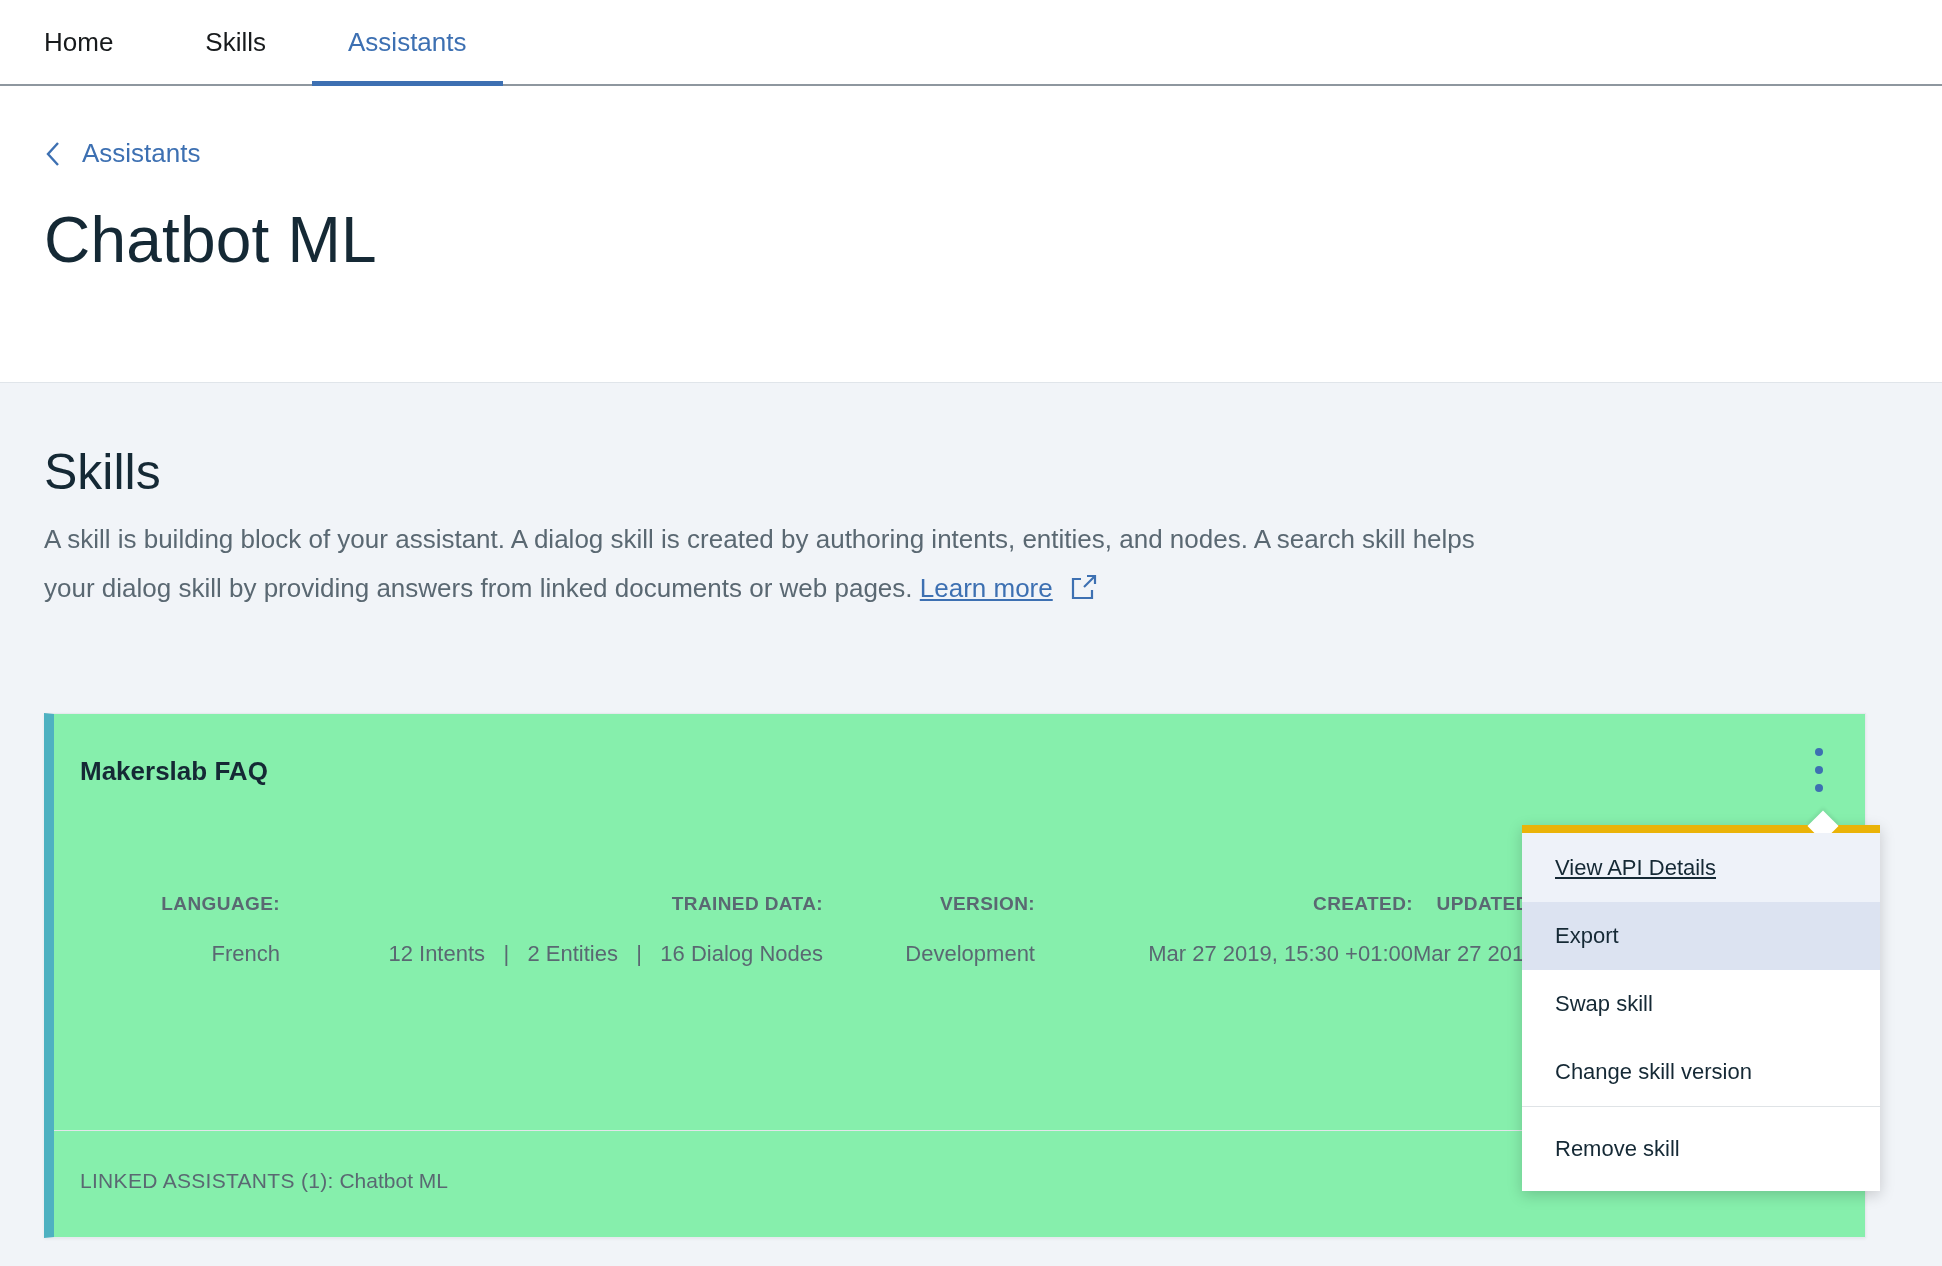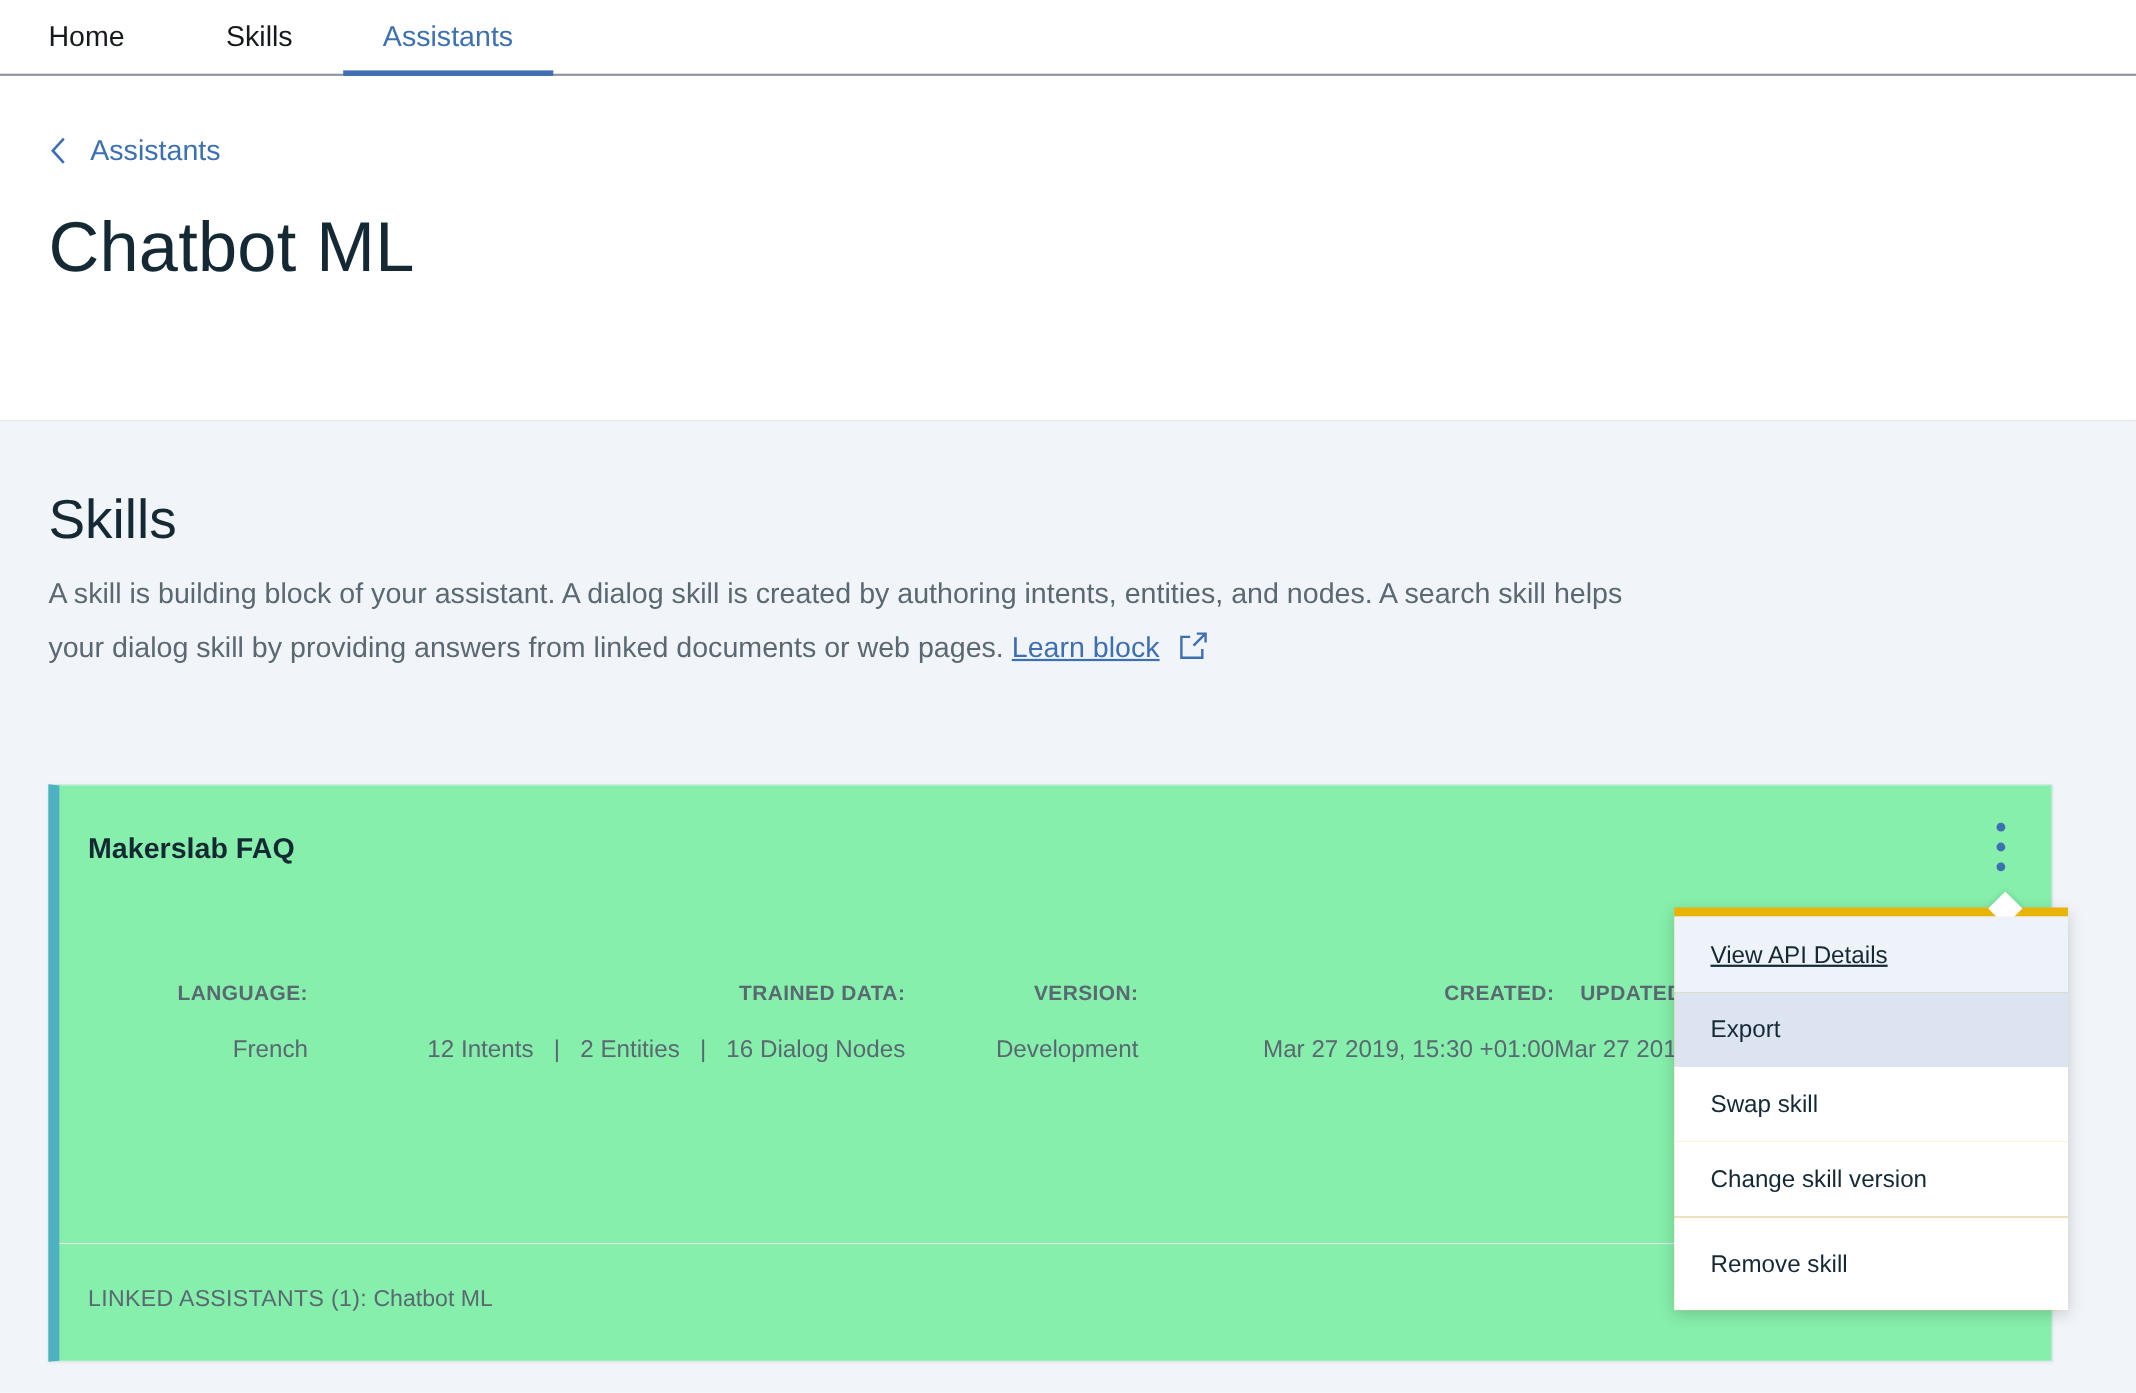--- a/index.html
+++ b/index.html
@@ -7,21 +7,21 @@
   body {
     font-family:"Liberation Sans", sans-serif;
     background:#ffffff;
     color:#152935;
     position:relative;
     overflow:hidden;
   }
 
   
   .topnav {
-    height:69px;
+    height:86px;
     border-bottom:2px solid #8e979f;
     display:flex;
     align-items:flex-start;
     background:#fff;
     position:relative;
   }
   .tab {
     display:flex; align-items:center;
     font-size:26px;
     color:#171a1c;
@@ -203,21 +203,21 @@
   </a>
   <h1 class="page-title">Chatbot ML</h1>
 </div>
 
 <section class="skills-section">
   <h2 class="skills-heading">Skills</h2>
 
   <p class="skills-desc">
     <span>A skill is building block of your assistant. A dialog skill is created by authoring intents, entities, and nodes. A search skill helps</span><br>
     <span>your dialog skill by providing answers from linked documents or web pages.</span>
-    <a class="learn-more">Learn block</a>
+    <a class="learn-more">Learn more</a>
     <svg class="launch-icon" width="28" height="28" viewBox="0 0 28 28">
       <polyline points="22,17 22,25 3,25 3,6 11,6" fill="none" stroke="#3d70b2" stroke-width="2.2"></polyline>
       <polyline points="17,3 25,3 25,11" fill="none" stroke="#3d70b2" stroke-width="2.2"></polyline>
       <line x1="14" y1="14" x2="24.5" y2="3.5" stroke="#3d70b2" stroke-width="2.2"></line>
     </svg>
   </p>
 
   <div class="skill-card">
     <div class="card-title">Makerslab FAQ</div>
 

